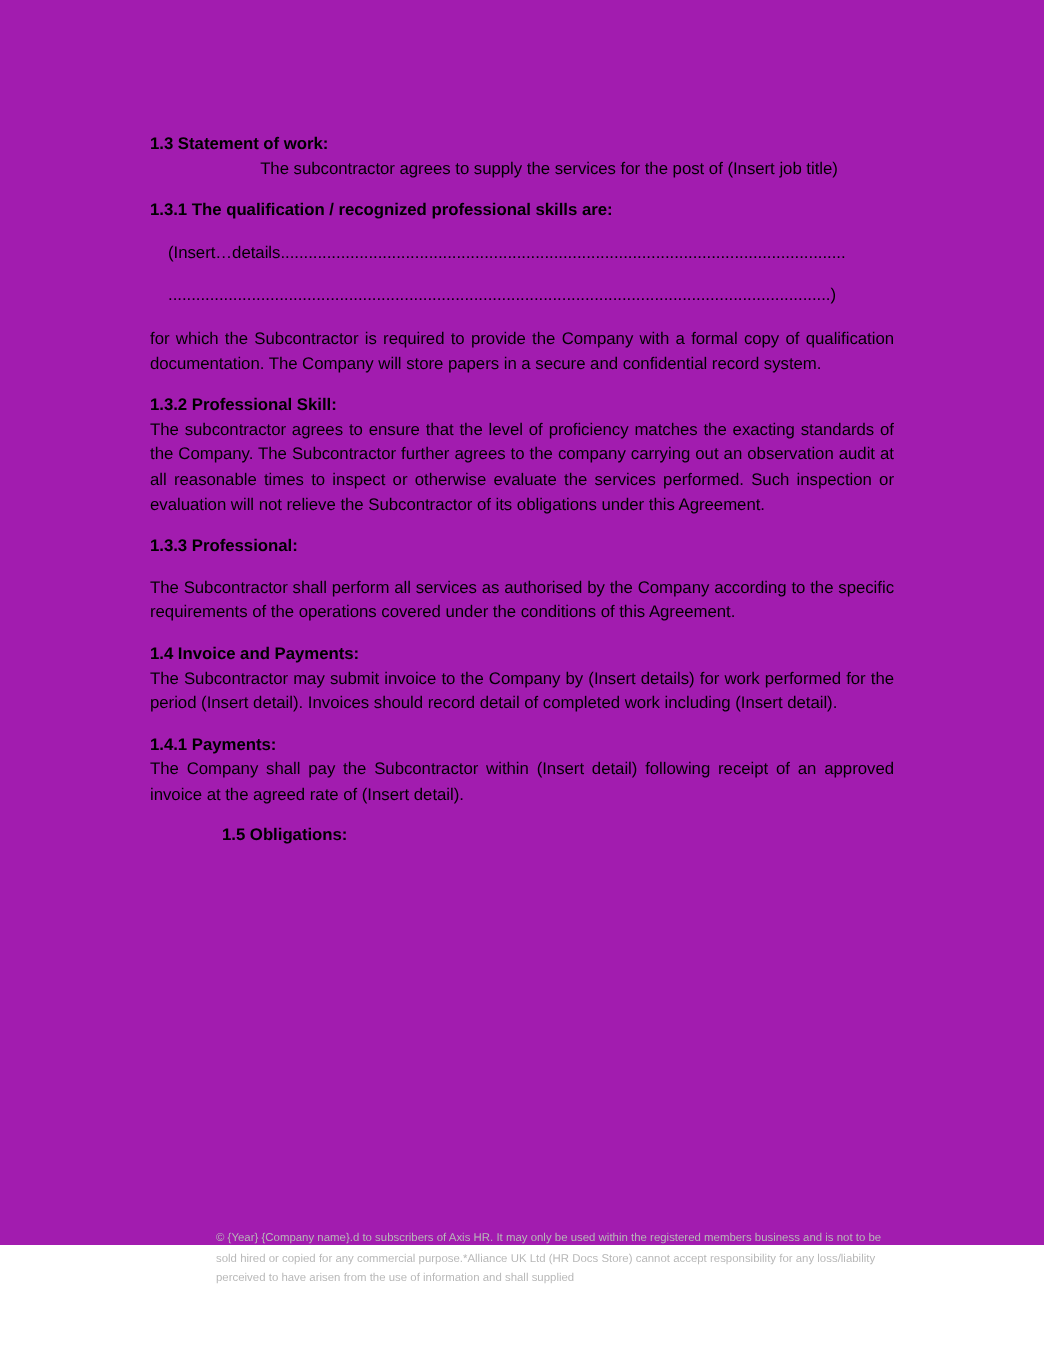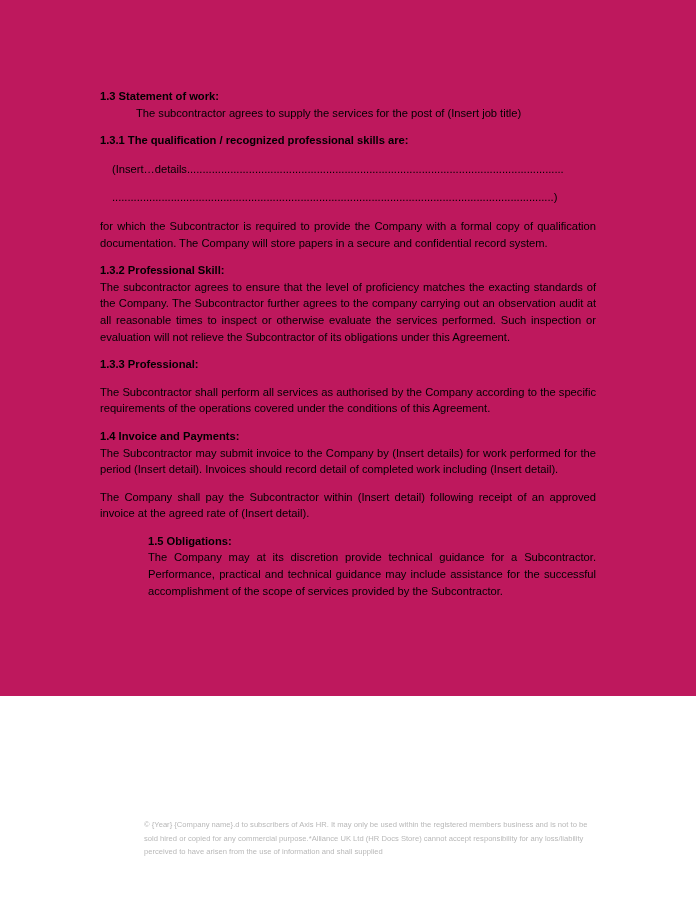--- a/index.html
+++ b/index.html
@@ -10,22 +10,22 @@
   body {
     width: 696px;
     height: 900px;
     font-family: "Liberation Sans", sans-serif;
     color: #000000;
     -webkit-font-smoothing: antialiased;
   }
   .page {
     position: relative;
     width: 696px;
-    height: 696px;
-    background: #be185d;
+    height: 830px;
+    background: #a21caf;
     box-sizing: border-box;
   }
   .content {
     position: absolute;
     left: 100px;
     top: 88px;
     width: 496px;
   }
   .heading {
     font-size: 11.2px;
@@ -38,21 +38,21 @@
   .para {
     font-size: 11.2px;
     font-weight: normal;
     line-height: 16.6px;
     margin: 0;
     text-align: justify;
     text-justify: inter-word;
     letter-spacing: -0.02px;
   }
   .para.left {
-    text-align: left;
+    text-align: center;
     margin-left: 36px;
   }
   .block {
     margin: 0 0 11px 0;
   }
   .block:last-child {
     margin-bottom: 0;
     margin-left: 48px;
   }
   .dotline {
@@ -110,26 +110,26 @@
     <div class="block">
       <p class="para">The Subcontractor shall perform all services as authorised by the Company according to the specific requirements of the operations covered under the conditions of this Agreement.</p>
     </div>
 
     <div class="block">
       <p class="heading">1.4 Invoice and Payments:</p>
       <p class="para">The Subcontractor may submit invoice to the Company by (Insert details) for work performed for the period (Insert detail). Invoices should record detail of completed work including (Insert detail).</p>
     </div>
 
     <div class="block">
+      <p class="heading">1.4.1 Payments:</p>
       <p class="para">The Company shall pay the Subcontractor within (Insert detail) following receipt of an approved invoice at the agreed rate of (Insert detail).</p>
     </div>
 
     <div class="block">
       <p class="heading">1.5 Obligations:</p>
-      <p class="para">The Company may at its discretion provide technical guidance for a Subcontractor. Performance, practical and technical guidance may include assistance for the successful accomplishment of the scope of services provided by the Subcontractor.</p>
     </div>
 
   </div>
 
   <div class="footer">
     <p class="footer-line">© {Year} {Company name}.d to subscribers of Axis HR. It may only be used within the registered members business and is not to be</p>
     <p class="footer-line">sold hired or copied for any commercial purpose.*Alliance UK Ltd (HR Docs Store) cannot accept responsibility for any loss/liability</p>
     <p class="footer-line">perceived to have arisen from the use of information and shall supplied</p>
   </div>
 

